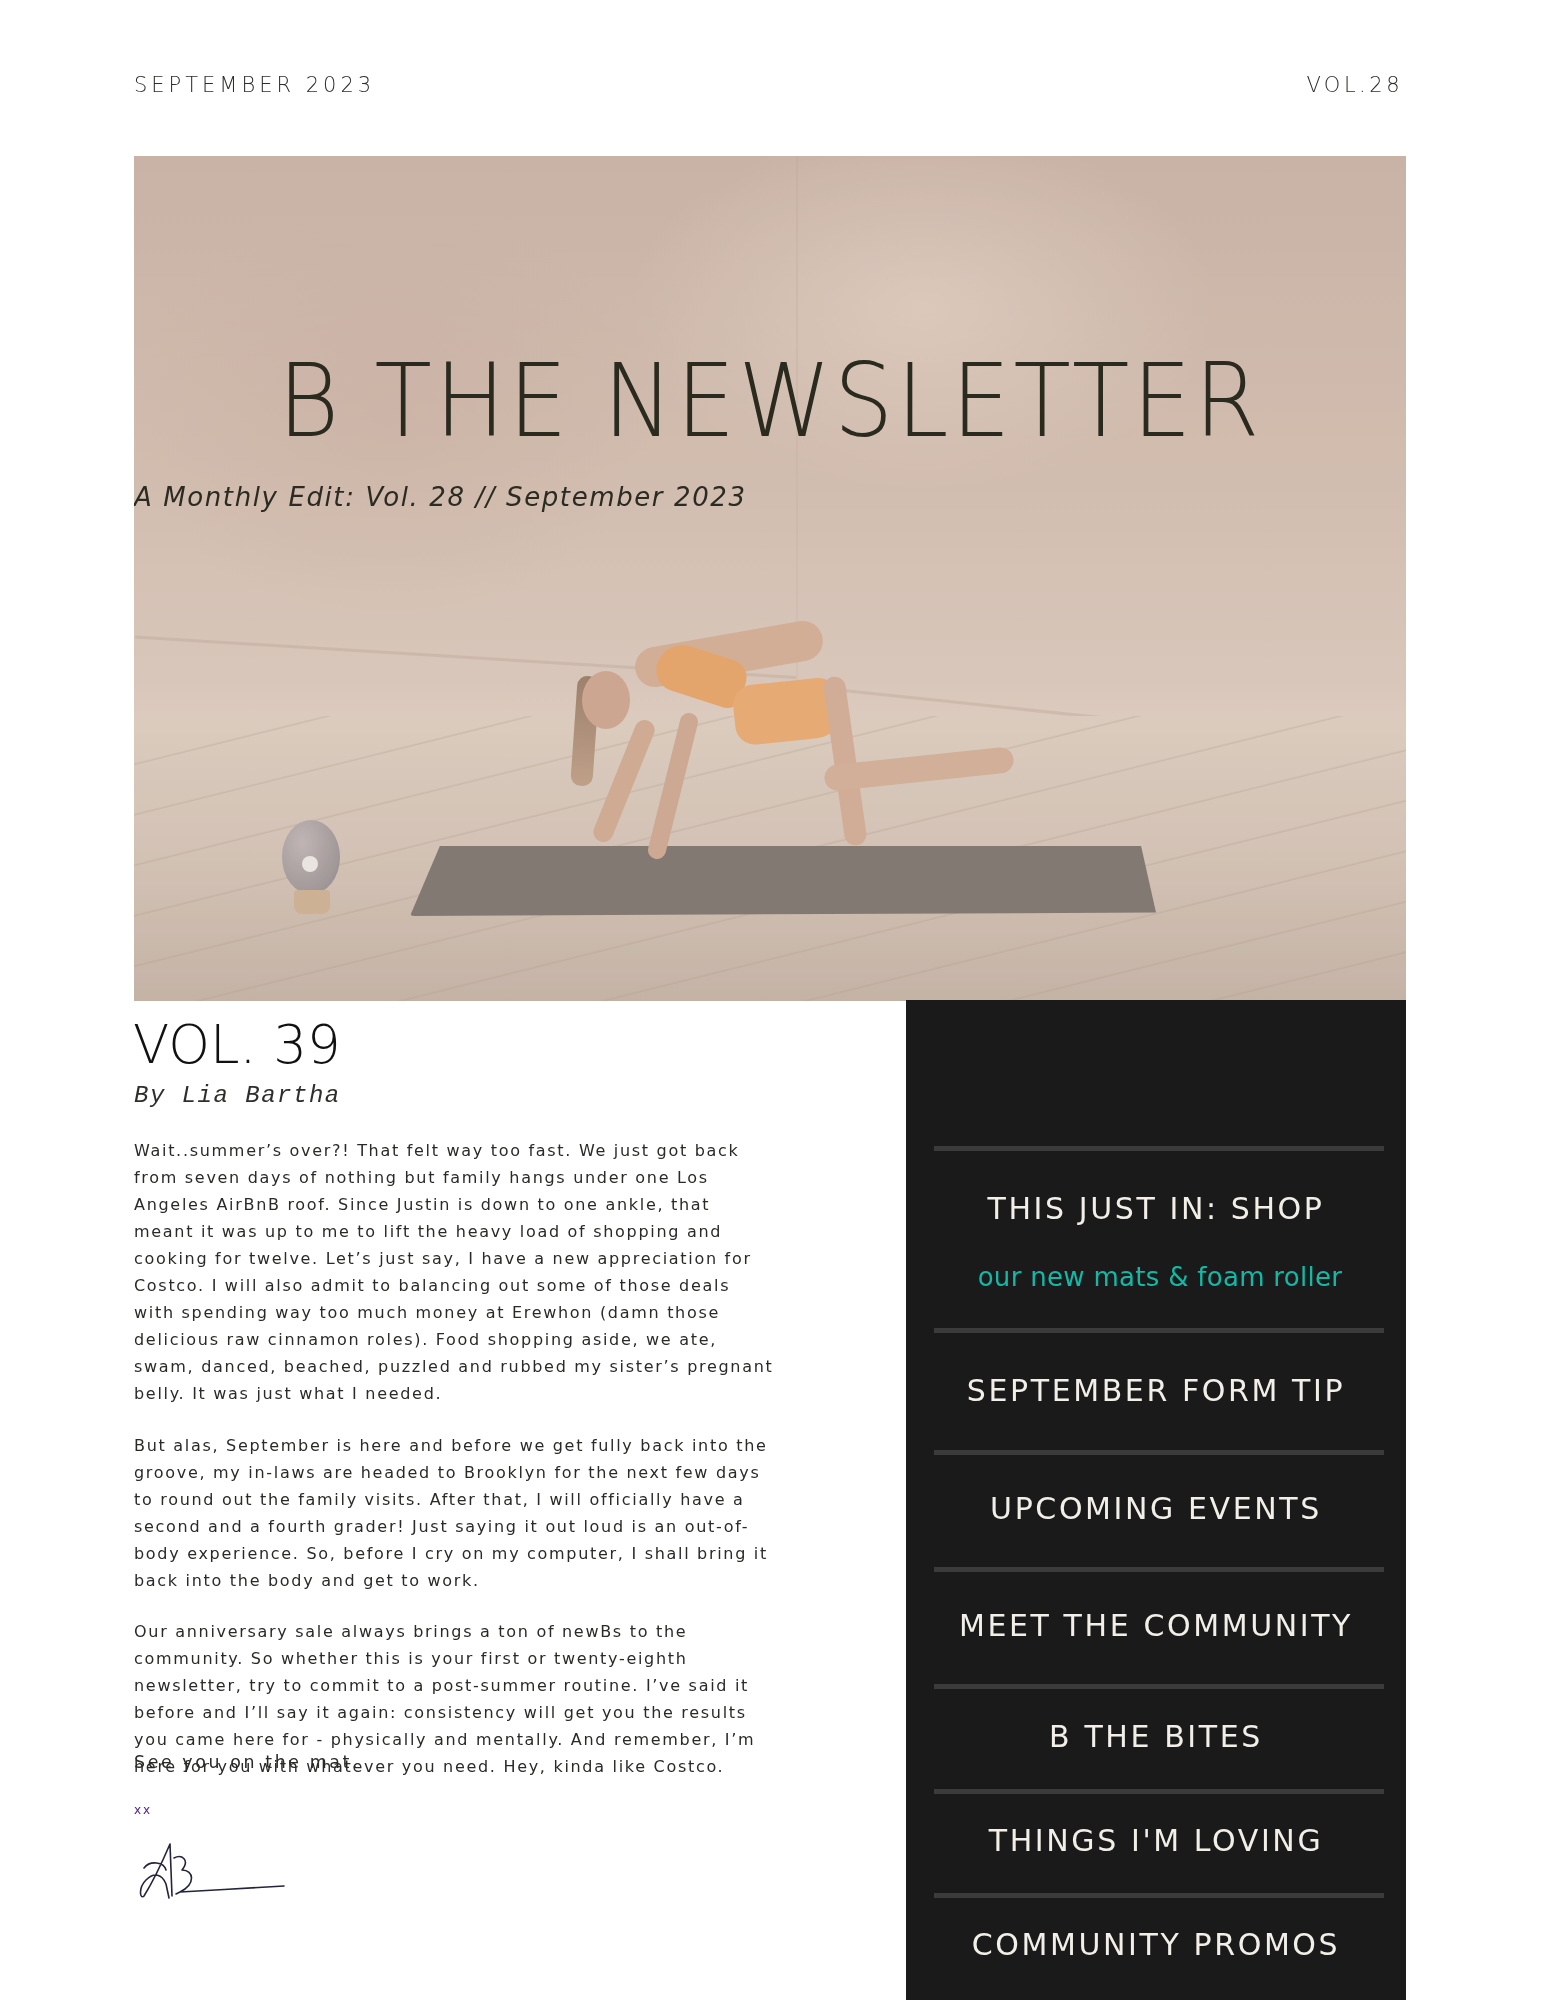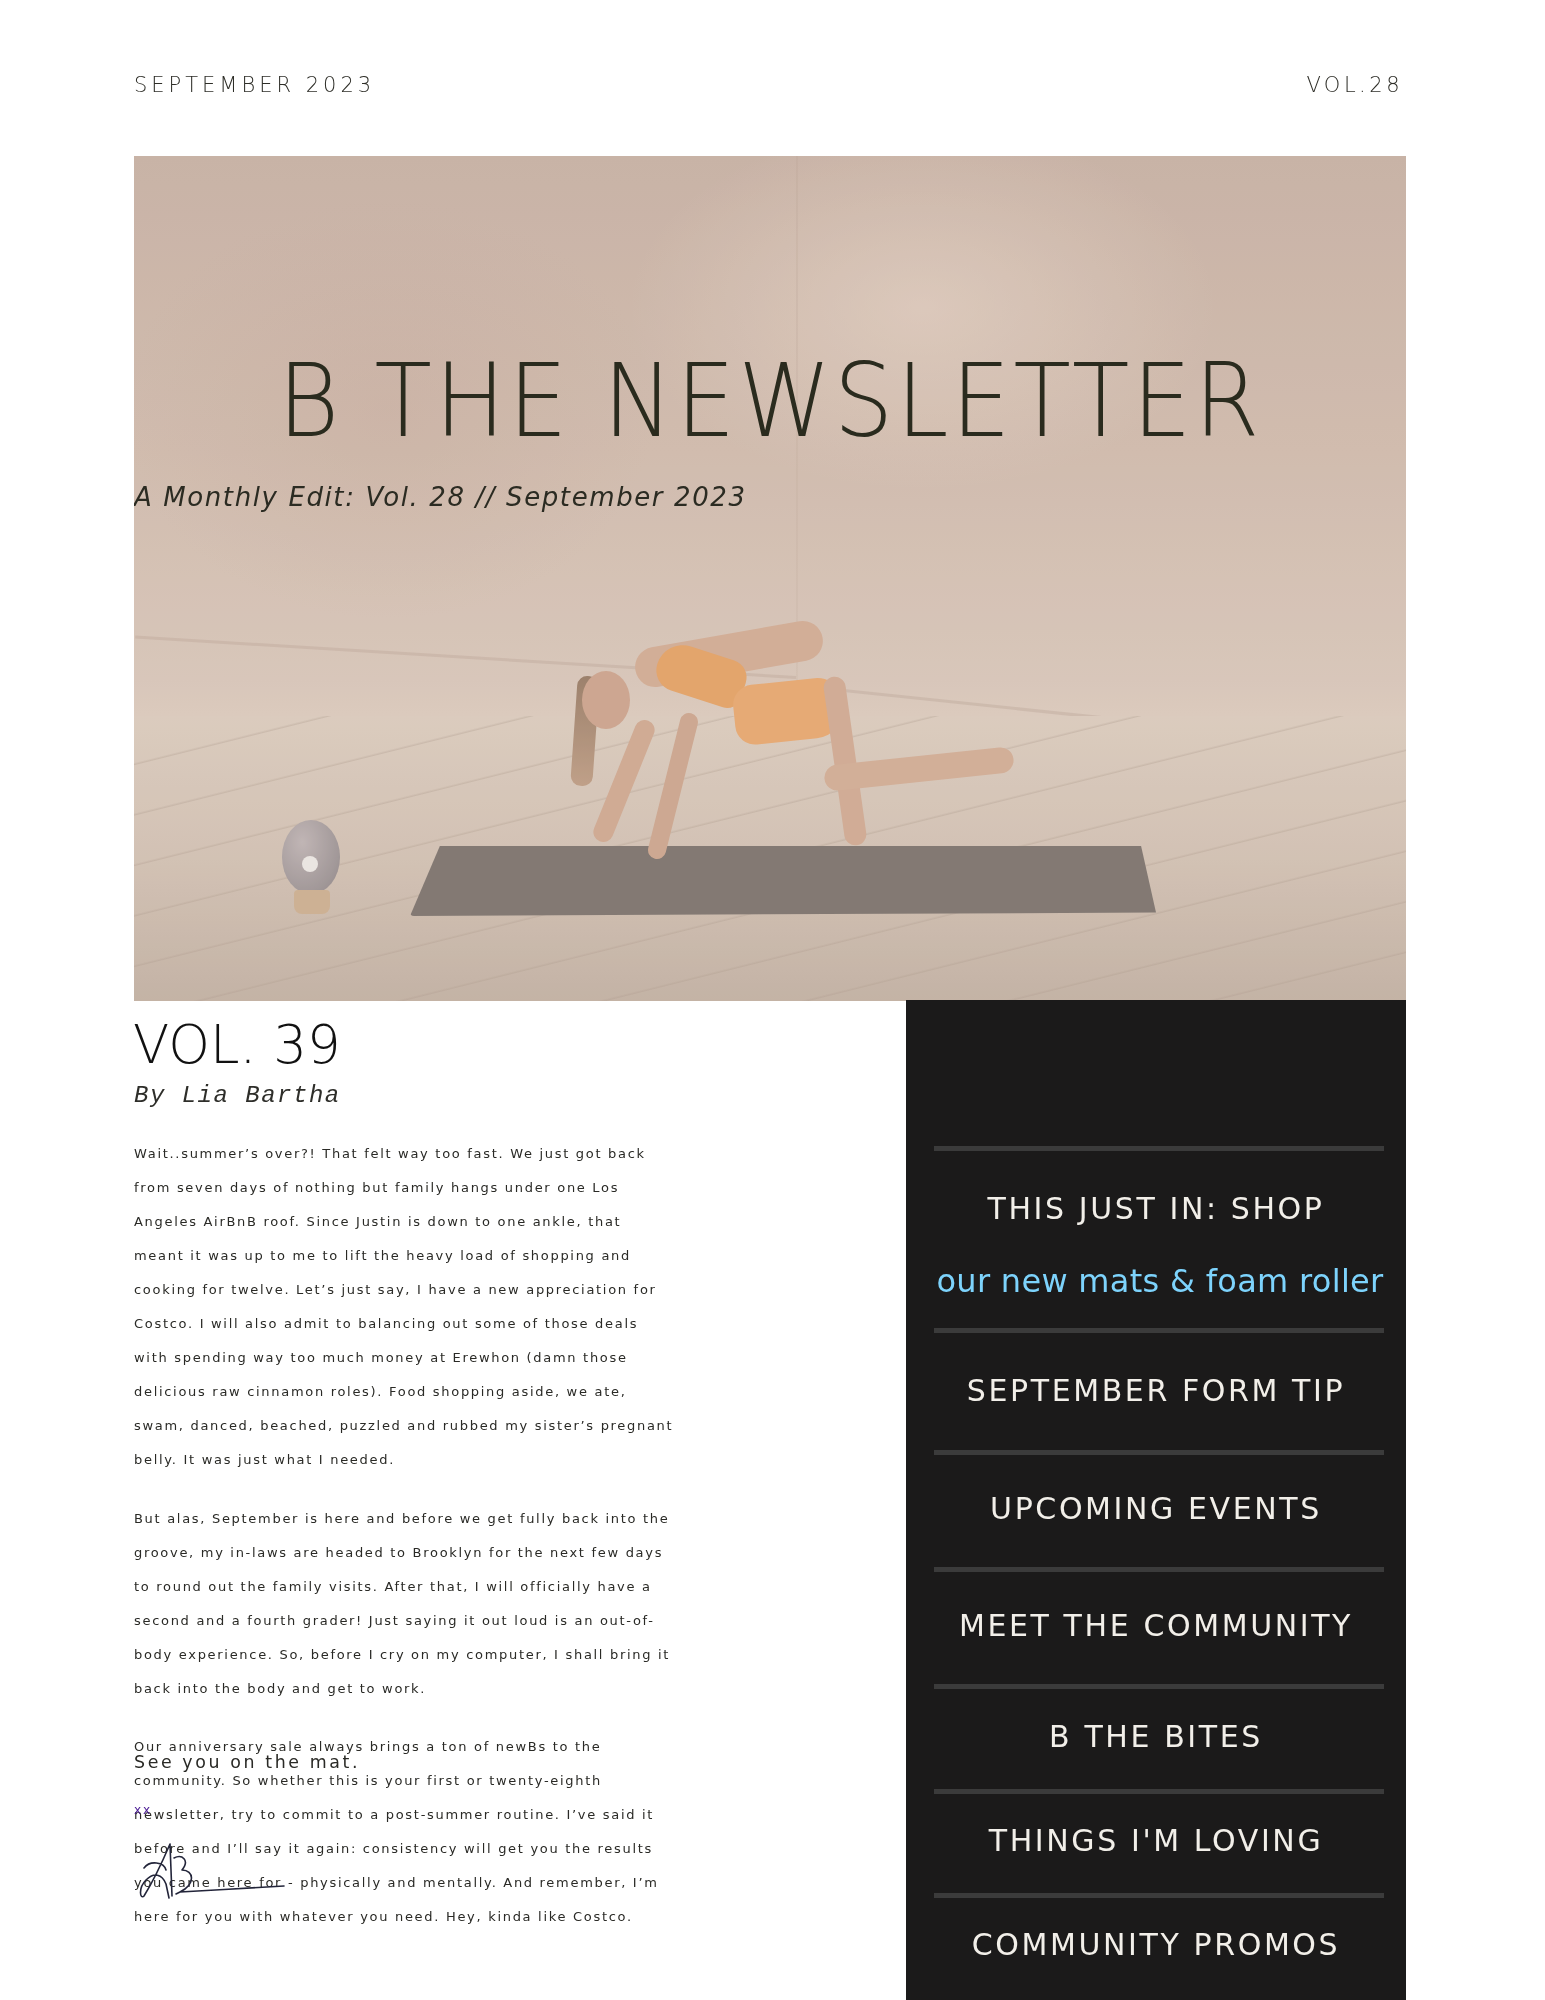--- a/index.html
+++ b/index.html
@@ -120,21 +120,21 @@
       font-size: 53px; color: #111111; letter-spacing: 0px; line-height: 1;
     }
     .byline {
       position: absolute; left: 134px; top: 1082px;
       font-family: Liberation Mono, monospace; font-style: italic;
       font-size: 24px; letter-spacing: 1.5px; color: #2e2e2a;
     }
     .letter {
       position: absolute; left: 134px; top: 1137px; width: 760px;
       font-family: "DejaVu Sans", sans-serif;
-      font-size: 13px; line-height: 34px; letter-spacing: 1.7px; color: #2a2a26;
+      font-size: 16px; line-height: 27px; letter-spacing: 1.7px; color: #2a2a26;
     }
     .letter p { margin-bottom: 24.6px; white-space: pre-line; }
     .signoff {
       position: absolute; left: 134px; top: 1752px;
       font-family: "DejaVu Sans", sans-serif; font-size: 17.4px; letter-spacing: 2.6px; color: #2a2a26;
     }
     .xx {
       position: absolute; left: 134px; top: 1803px;
       font-family: "DejaVu Sans", sans-serif; font-size: 12px; letter-spacing: 2px; color: #4c1d95;
     }
@@ -150,21 +150,21 @@
       font-family: "DejaVu Sans", sans-serif; font-size: 35px; letter-spacing: 5.5px; color: #f2efe9;
     }
     .sb-divider { position: absolute; left: 28px; width: 450px; height: 5px; background: #3b3b3b; }
     .sb-item {
       position: absolute; left: 0; right: 0; text-align: center;
       font-family: "DejaVu Sans", sans-serif; font-size: 30px; letter-spacing: 2.6px; color: #f2efe9;
       cursor: pointer;
     }
     .sb-sub {
       position: absolute; left: 8px; right: 0; text-align: center;
-      font-family: "DejaVu Sans", sans-serif; font-size: 32px; letter-spacing: 0.3px; color: #7dd3fc;
+      font-family: "DejaVu Sans", sans-serif; font-size: 26px; letter-spacing: 0.3px; color: #14b8a6;
     }
   </style>
 </head>
 <body>
 
 <div class="meta-left">SEPTEMBER 2023</div>
 <div class="meta-right">VOL.28</div>
 
 <div class="hero">
   <div class="wall-corner"></div>

